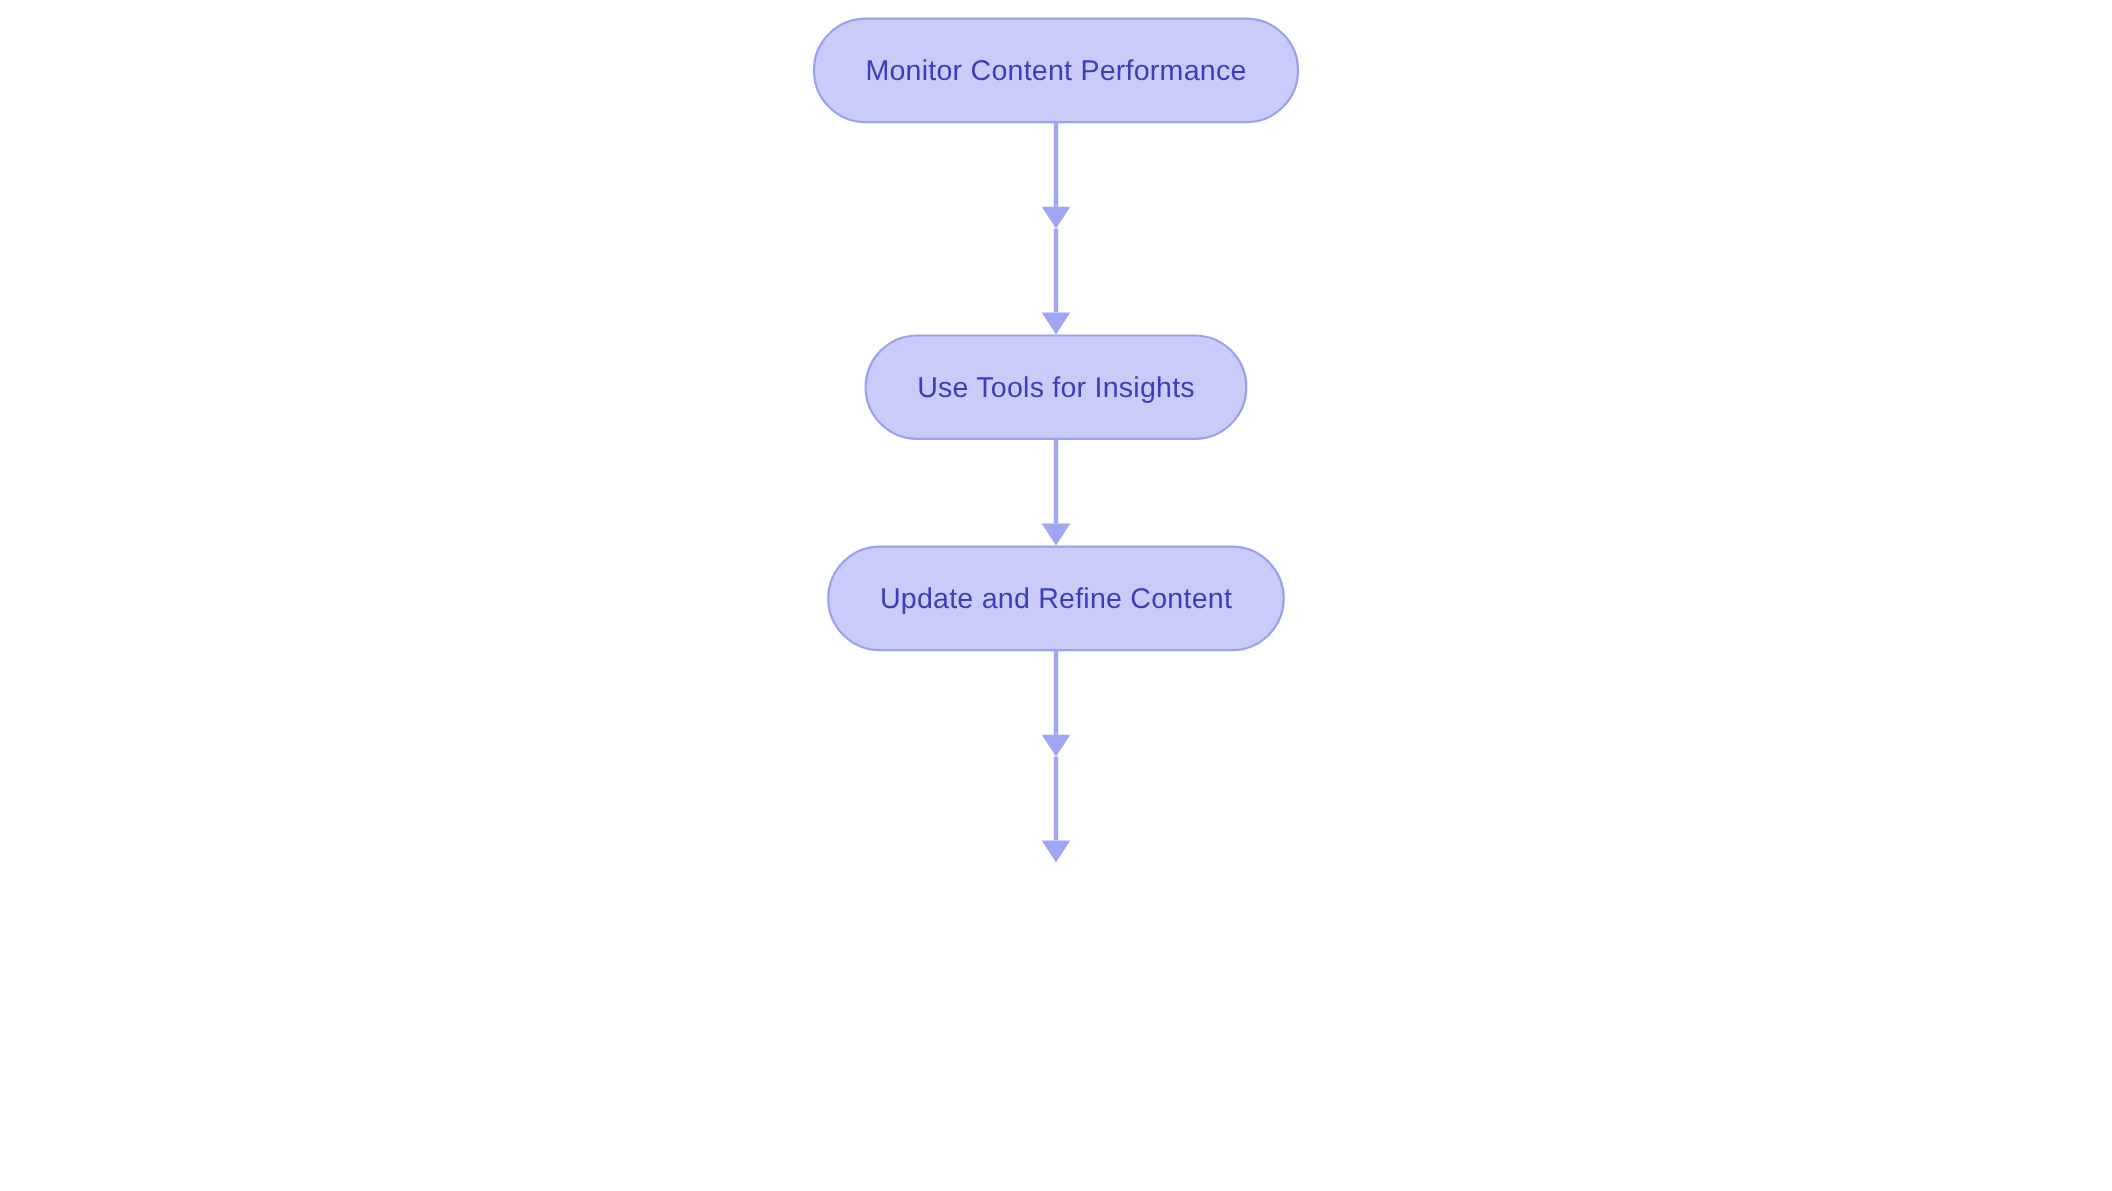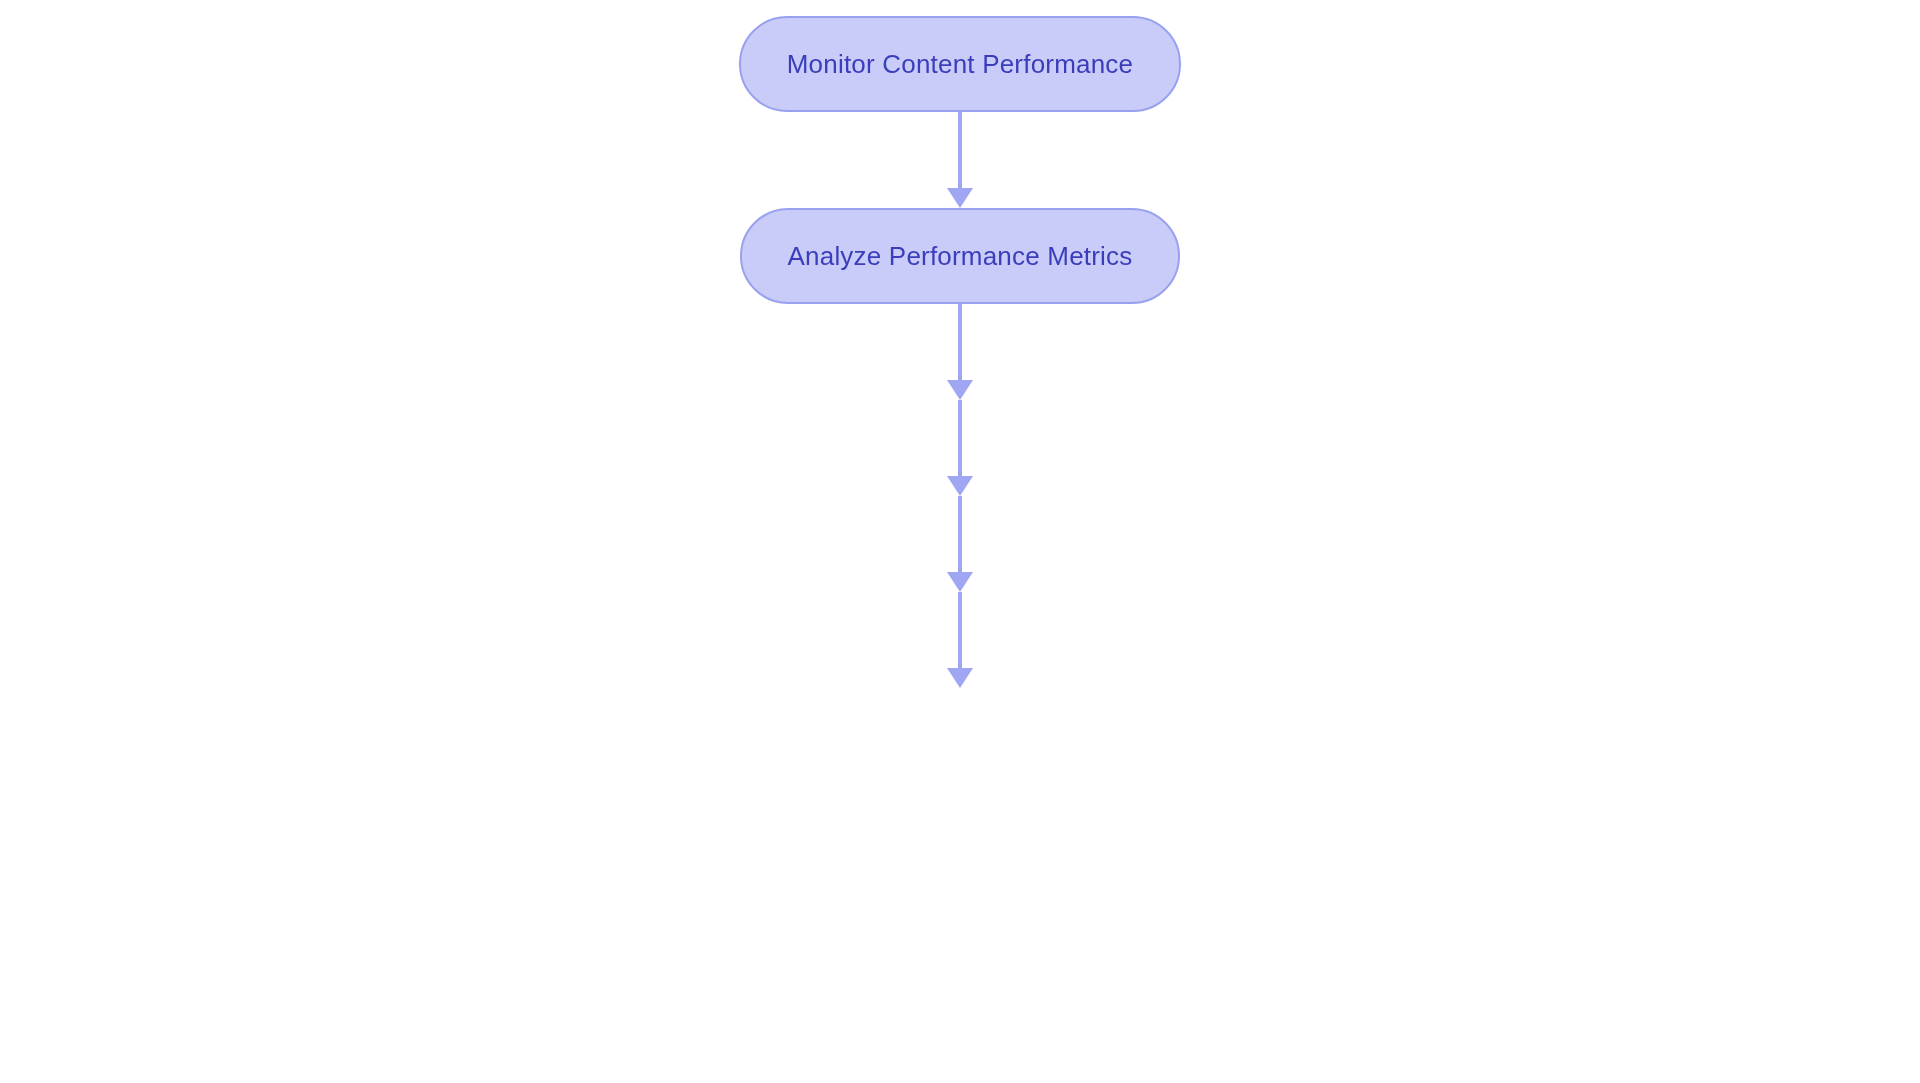--- a/index.html
+++ b/index.html
@@ -72,35 +72,38 @@
 
   <div class="node">
     <span class="node-label">Monitor Content Performance</span>
   </div>
 
   <div class="arrow">
     <div class="arrow-line"></div>
     <div class="arrow-head"></div>
   </div>
 
+
+  <div class="arrow">
+    <div class="arrow-line"></div>
+    <div class="arrow-head"></div>
+  </div>
+
   <div class="node">
-    <span class="node-label">Analyze Performance Metrics</span>
+    <span class="node-label">Use Tools for Insights</span>
   </div>
 
   <div class="arrow">
     <div class="arrow-line"></div>
     <div class="arrow-head"></div>
   </div>
 
-
-  <div class="arrow">
-    <div class="arrow-line"></div>
-    <div class="arrow-head"></div>
+  <div class="node">
+    <span class="node-label">Update and Refine Content</span>
   </div>
-
 
   <div class="arrow">
     <div class="arrow-line"></div>
     <div class="arrow-head"></div>
   </div>
 
 
   <div class="arrow">
     <div class="arrow-line"></div>
     <div class="arrow-head"></div>

